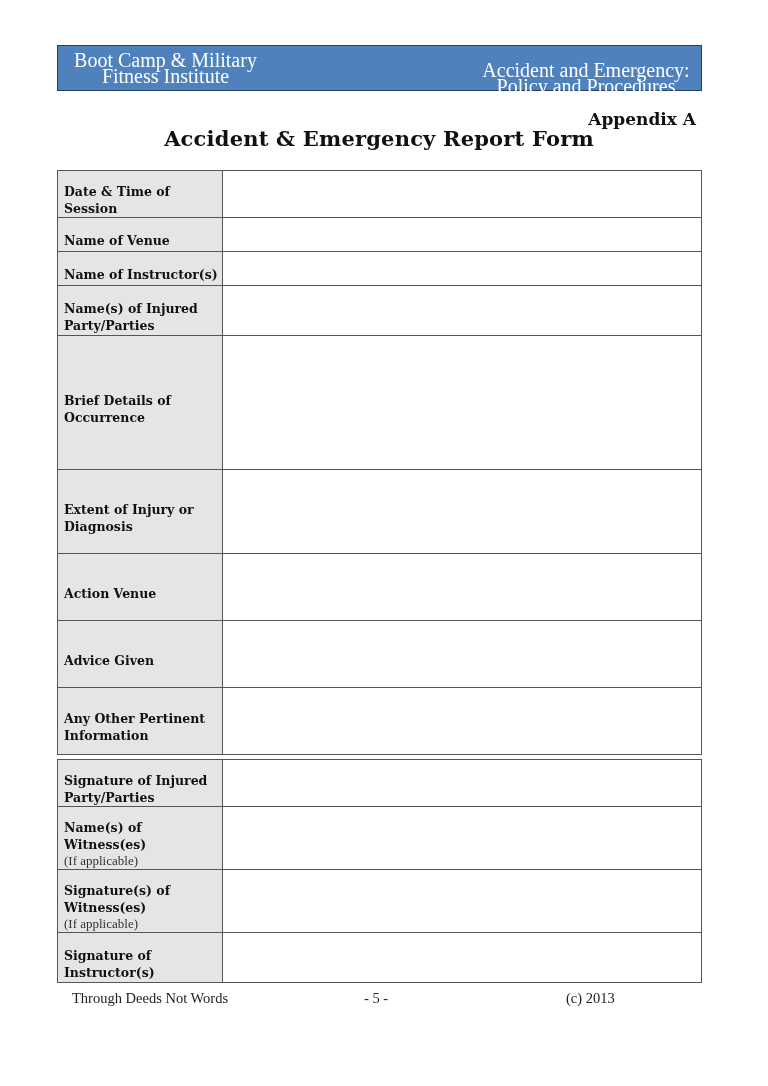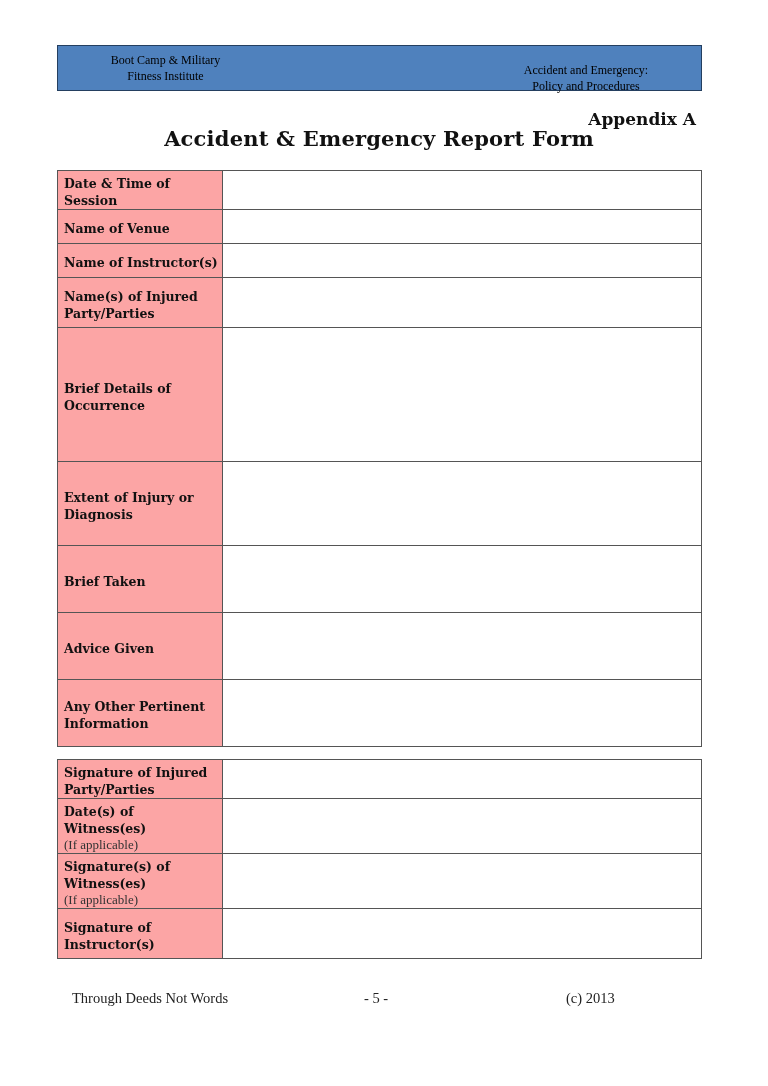--- a/index.html
+++ b/index.html
@@ -17,23 +17,23 @@
     }
     .page-header {
       position: absolute;
       left: 57px;
       top: 45px;
       width: 643px;
       height: 44px;
       background: #4f81bd;
       border: 1px solid #243f60;
       box-sizing: content-box;
-      color: #000000;
+      color: #ffffff;
       font-family: "Liberation Serif", "DejaVu Serif", serif;
-      font-size: 12px;
+      font-size: 20px;
       line-height: 16px;
     }
     .hdr-left {
       position: absolute;
       left: 0;
       top: 6px;
       width: 215px;
       text-align: center;
     }
     .hdr-right {
@@ -72,22 +72,22 @@
       border-collapse: collapse;
       table-layout: fixed;
     }
     table.form td {
       border: 1.5px solid #555;
       padding: 0;
       vertical-align: middle;
     }
     table.form td.lbl {
       width: 165px;
-      background: #fca5a5;
-      padding: 4px 4px 0 6px;
+      background: #e5e5e5;
+      padding: 12px 4px 0 6px;
       box-sizing: border-box;
       font-family: "DejaVu Serif", serif;
       font-weight: bold;
       font-size: 12.5px;
       line-height: 17px;
     }
     table.form td.val {
       background: #ffffff;
     }
     .note {
@@ -151,21 +151,21 @@
   </tr>
   <tr style="height:134px">
     <td class="lbl">Brief Details of Occurrence</td>
     <td class="val"></td>
   </tr>
   <tr style="height:84px">
     <td class="lbl">Extent of Injury or Diagnosis</td>
     <td class="val"></td>
   </tr>
   <tr style="height:67px">
-    <td class="lbl">Brief Taken</td>
+    <td class="lbl">Action Venue</td>
     <td class="val"></td>
   </tr>
   <tr style="height:67px">
     <td class="lbl">Advice Given</td>
     <td class="val"></td>
   </tr>
   <tr style="height:67px">
     <td class="lbl">Any Other Pertinent Information</td>
     <td class="val"></td>
   </tr>
@@ -175,21 +175,21 @@
 <table class="form t2">
   <tbody>
       <tr style="height:34px">
     <td class="lbl">
       <span>Signature of Injured Party/Parties</span>
     </td>
     <td class="val"></td>
   </tr>
   <tr style="height:50px">
     <td class="lbl">
-      <span>Date(s) of Witness(es)</span>
+      <span>Name(s) of Witness(es)</span>
       <span class="note">(If applicable)</span>
     </td>
     <td class="val"></td>
   </tr>
   <tr style="height:51px">
     <td class="lbl">
       <span>Signature(s) of Witness(es)</span>
       <span class="note">(If applicable)</span>
     </td>
     <td class="val"></td>

